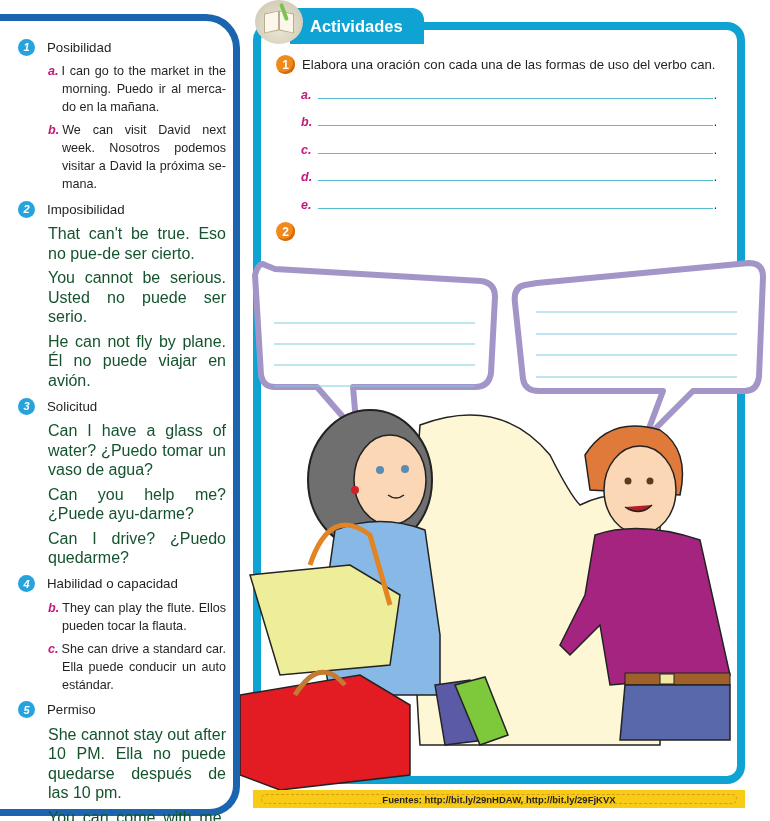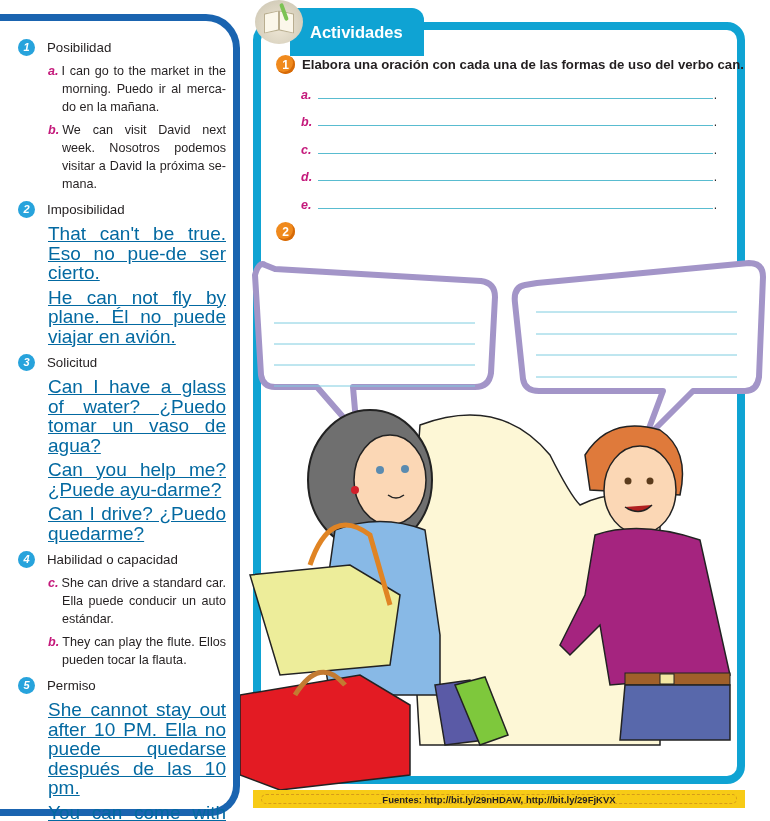--- a/index.html
+++ b/index.html
@@ -9,41 +9,41 @@
   
   .left-panel { position: absolute; left: -14px; top: 14px; width: 254px; height: 802px;
                 border: 7px solid #1a64b0; border-left: none; border-radius: 0 34px 30px 0; background: #fff; }
   .left-inner { position: absolute; left: 18px; top: 36px; width: 208px; }
   .section { margin-bottom: 4px; }
   .sec-head { display: flex; align-items: center; height: 22px; margin-left: 0; margin-bottom: 4px; }
   .num-badge { width: 17px; height: 17px; border-radius: 50%; background: #27a3dc; color: #fff;
                font-size: 11px; font-weight: bold; font-style: italic; display: flex; align-items: center; justify-content: center;
                margin-right: 12px; }
   .sec-title { font-size: 13.3px; font-weight: normal; color: #231f20; }
-  .para { font-size: 19px; line-height: 19.5px; margin-left: 30px; margin-bottom: 5px; text-align: justify; color: #0369a1; text-decoration: underline; }
+  .para { font-size: 16px; line-height: 19.5px; margin-left: 30px; margin-bottom: 5px; text-align: justify; color: #14532d; }
   .item { font-size: 12.6px; line-height: 18px; margin-left: 30px; padding-left: 14px; text-indent: -14px; margin-bottom: 5px; text-align: justify; }
   .item-letter { color: #c4197b; font-weight: bold; font-style: italic; margin-right: 3px; }
 
   
   .right-panel { position: absolute; left: 253px; top: 22px; width: 492px; height: 762px;
                  border: 8px solid #0fa3d3; border-radius: 18px; background: #fff; }
-  .header-tab { position: absolute; left: 290px; top: 8px; width: 134px; height: 48px; background: #0fa3d3;
+  .header-tab { position: absolute; left: 290px; top: 8px; width: 134px; height: 36px; background: #0fa3d3;
                 border-radius: 0 12px 0 0; display: flex; align-items: center; padding-left: 20px; }
   .header-tab span { color: #fff; font-weight: bold; font-size: 16.5px; }
   .book-icon { position: absolute; left: 255px; top: 0px; width: 48px; height: 44px; border-radius: 50%;
                background: radial-gradient(circle at 50% 60%, #efe7d6 0%, #d9d2bf 60%, #c8c2b0 100%); }
   .book-icon .pg1 { position: absolute; left: 9px; top: 12px; width: 15px; height: 20px; background:#fbf7ea; border:1px solid #b9ae90; transform: skewY(-12deg); }
   .book-icon .pg2 { position: absolute; left: 24px; top: 12px; width: 15px; height: 20px; background:#fbf7ea; border:1px solid #b9ae90; transform: skewY(12deg); }
   .book-icon .pen { position: absolute; left: 27px; top: 3px; width: 4px; height: 18px; background: #7cc354; transform: rotate(-20deg); border-radius: 2px; }
 
   .q-head { position: absolute; display: flex; align-items: center; }
   .q-badge { width: 19px; height: 19px; border-radius: 50%; background: #f08a1d; color: #fff; font-weight: bold;
              font-size: 12px; display: flex; align-items: center; justify-content: center; margin-right: 7px;
              box-shadow: inset -2px -2px 0 #d66a08; }
-  .q-text { font-size: 13.2px; font-weight: bold; color: #231f20; text-align: right; }
+  .q-text { font-size: 13.2px; font-weight: normal; color: #231f20; text-align: right; }
 
   .line-row { position: absolute; left: 301px; width: 416px; height: 16px; display: flex; align-items: flex-end; }
   .line-letter { color: #c4197b; font-weight: bold; font-style: italic; font-size: 12.5px; width: 15px; }
   .line-rule { flex: 1; border-bottom: 1px solid #59bcd0; margin-bottom: 3px; margin-left: 2px; }
   .line-dot { font-size: 12px; margin-left: 1px; }
 
   
   .footer { position: absolute; left: 253px; top: 790px; width: 492px; height: 18px; background: #f7cb16; }
   .footer-inner { position: absolute; left: 8px; top: 4px; right: 8px; bottom: 4px; border: 1.5px dashed #d69c1a;
                   border-radius: 10px; display: flex; align-items: center; justify-content: center; }
@@ -63,40 +63,41 @@
     <div class="item"><span class="item-letter">a.</span><span>I can go to the market in the morning. Puedo ir al merca-do en la mañana.</span></div>
     <div class="item"><span class="item-letter">b.</span><span>We can visit David next week. Nosotros podemos visitar a David la próxima se-mana.</span></div>
   </div>
 
   <div class="section">
     <div class="sec-head">
       <div class="num-badge">2</div>
       <div class="sec-title">Imposibilidad</div>
     </div>
     <div class="para">That can't be true. Eso no pue-de ser cierto.</div>
+    <div class="para">You cannot be serious. Usted no puede ser serio.</div>
     <div class="para">He can not fly by plane. Él no puede viajar en avión.</div>
   </div>
 
   <div class="section">
     <div class="sec-head">
       <div class="num-badge">3</div>
       <div class="sec-title">Solicitud</div>
     </div>
     <div class="para">Can I have a glass of water? ¿Puedo tomar un vaso de agua?</div>
     <div class="para">Can you help me? ¿Puede ayu-darme?</div>
     <div class="para">Can I drive? ¿Puedo quedarme?</div>
   </div>
 
   <div class="section">
     <div class="sec-head">
       <div class="num-badge">4</div>
       <div class="sec-title">Habilidad o capacidad</div>
     </div>
+    <div class="item"><span class="item-letter">b.</span><span>They can play the flute. Ellos pueden tocar la flauta.</span></div>
     <div class="item"><span class="item-letter">c.</span><span>She can drive a standard car. Ella puede conducir un auto estándar.</span></div>
-    <div class="item"><span class="item-letter">b.</span><span>They can play the flute. Ellos pueden tocar la flauta.</span></div>
   </div>
 
   <div class="section">
     <div class="sec-head">
       <div class="num-badge">5</div>
       <div class="sec-title">Permiso</div>
     </div>
     <div class="para">She cannot stay out after 10 PM. Ella no puede quedarse después de las 10 pm.</div>
     <div class="para">You can come with me. Tú puedes venir conmigo.</div>
 

